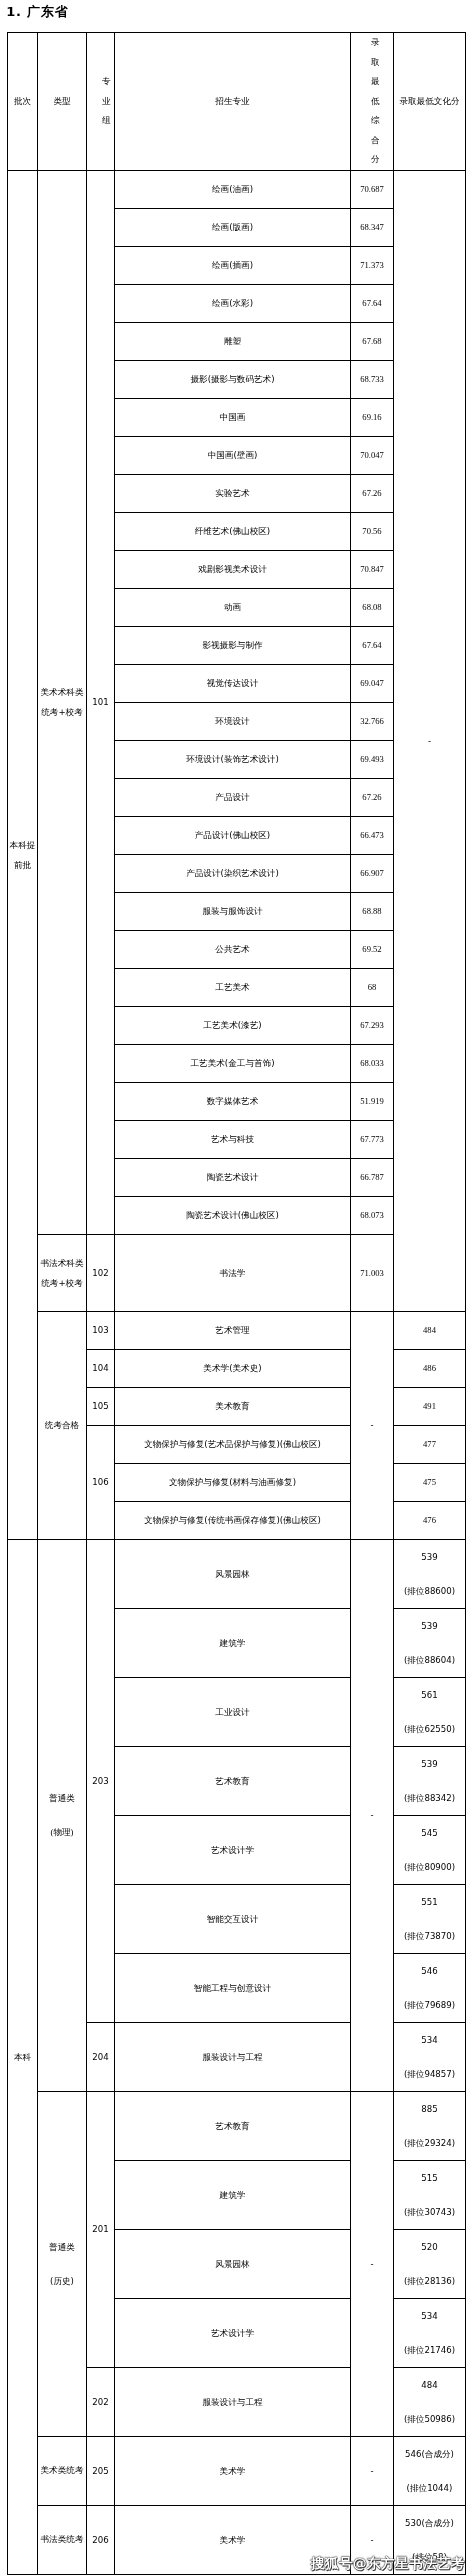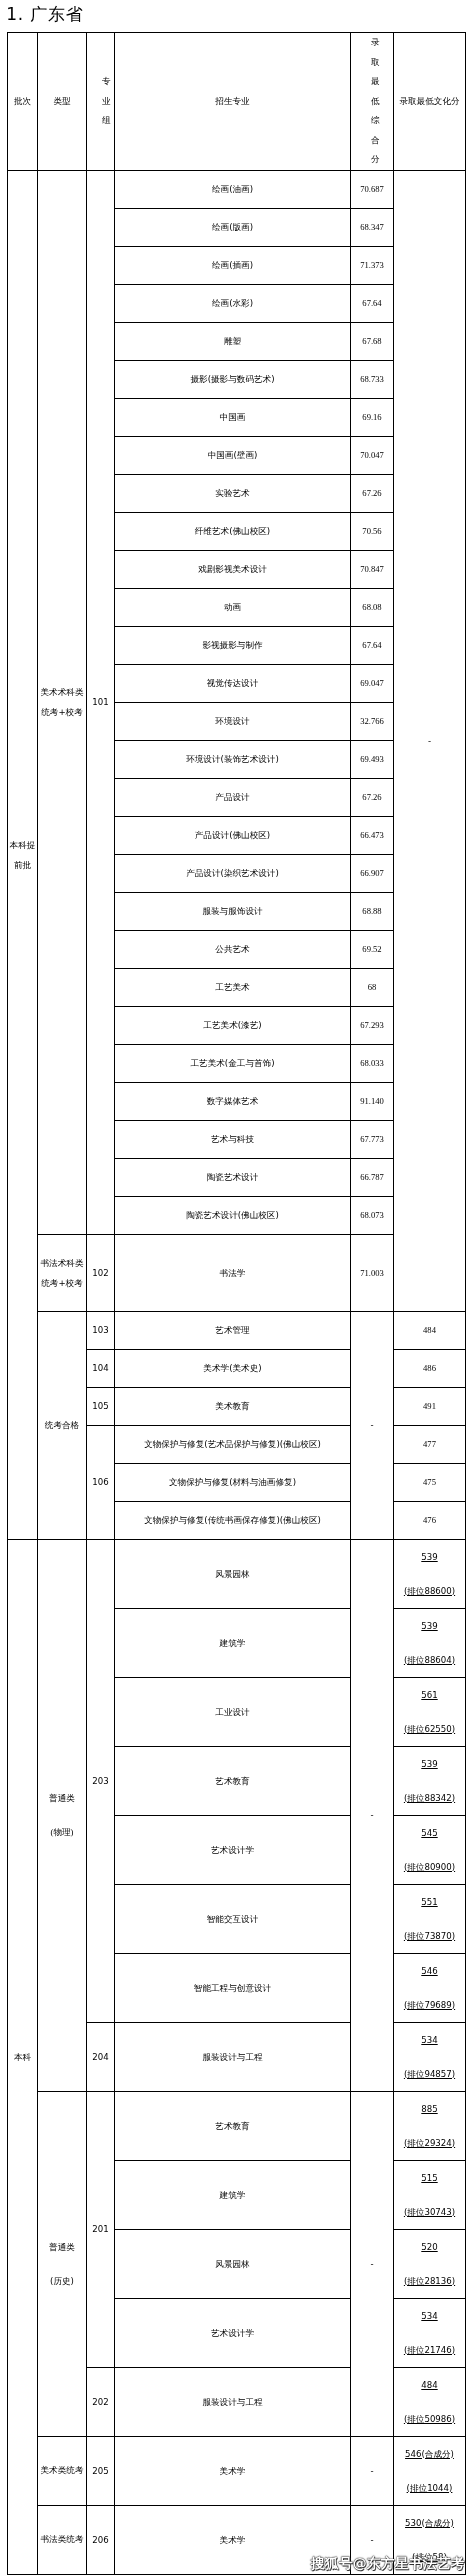--- a/index.html
+++ b/index.html
@@ -1,26 +1,26 @@
 <!DOCTYPE html>
 <html style="font-size:12.5px"><head>
 <meta charset="utf-8">
 <style>
   html, body { margin: 0; padding: 0; background: #ffffff; }
   body { width: 474px; height: 2576px; position: relative; overflow: hidden;
          font-family: "DejaVu Sans", "Liberation Sans", sans-serif; color: #000; }
-  .title { position: absolute; left: 6.2px; top: 3.1px; font-size: 17px; font-weight: normal; letter-spacing: 0.8px; }
+  .title { position: absolute; left: 6.2px; top: 3.1px; font-size: 13px; font-weight: bold; letter-spacing: 0.8px; }
   table.adm { position: absolute; left: 7px; top: 32px; width: 459px; border-collapse: collapse; table-layout: fixed; }
   table.adm td { border: 1.6px solid #000; text-align: center; vertical-align: middle; font-size: 8.6px; line-height: 20px; padding: 0 1.6px; overflow: hidden; }
   table.adm tr.head td { height: 75px; line-height: 19.5px; }
   table.adm tr.r1 td { height: 37px; }
   table.adm tr.r2 td { height: 65px; }
   table.adm tr.rs td { height: 76px; margin-left: 37px; }
   .score { font-family: Liberation Serif, serif; font-size: 8.2px; }
-  .cult { line-height: 34px !important; text-decoration: underline; }
+  .cult { line-height: 34px !important; }
   .cult span { display: block; }
   .wm { position: absolute; right: 9.3px; top: 2555px; font-size: 14px; font-weight: bold; color: #ffffff;
         text-shadow: 0 0 1.6px #000, 0 0 0.8px #000, 0.8px 0.8px 0 #444; letter-spacing: 0; }
 </style>
 </head>
 <body>
 
 <div class="title">1. 广东省</div>
 
 <table class="adm">
@@ -136,21 +136,21 @@
       <tr class="r1">
         <td>工艺美术(漆艺)</td>
         <td class="score">67.293</td>
       </tr>
       <tr class="r1">
         <td>工艺美术(金工与首饰)</td>
         <td class="score">68.033</td>
       </tr>
       <tr class="r1">
         <td>数字媒体艺术</td>
-        <td class="score">91.140</td>
+        <td class="score">51.919</td>
       </tr>
       <tr class="r1">
         <td>艺术与科技</td>
         <td class="score">67.773</td>
       </tr>
       <tr class="r1">
         <td>陶瓷艺术设计</td>
         <td class="score">66.787</td>
       </tr>
       <tr class="r1">

